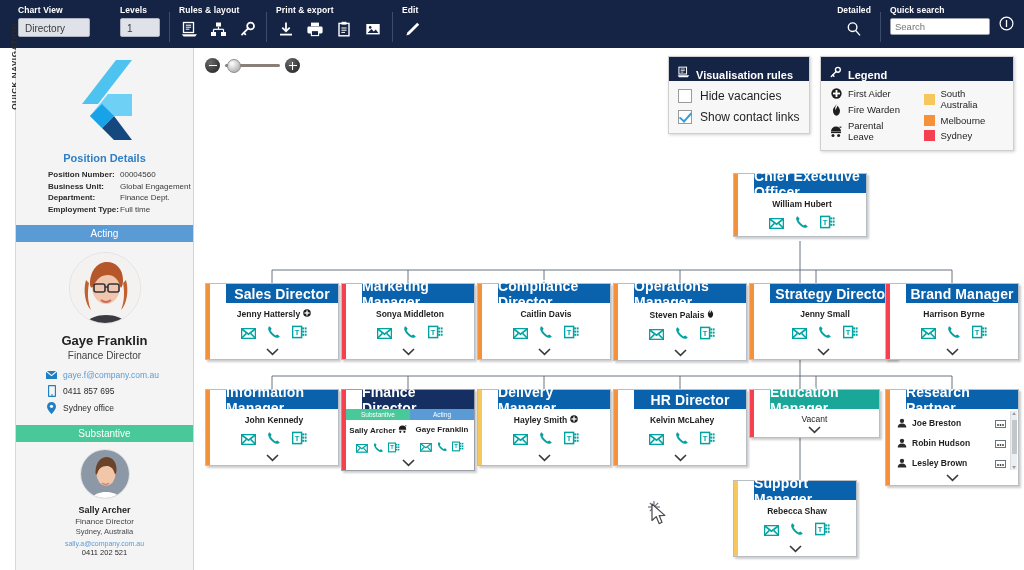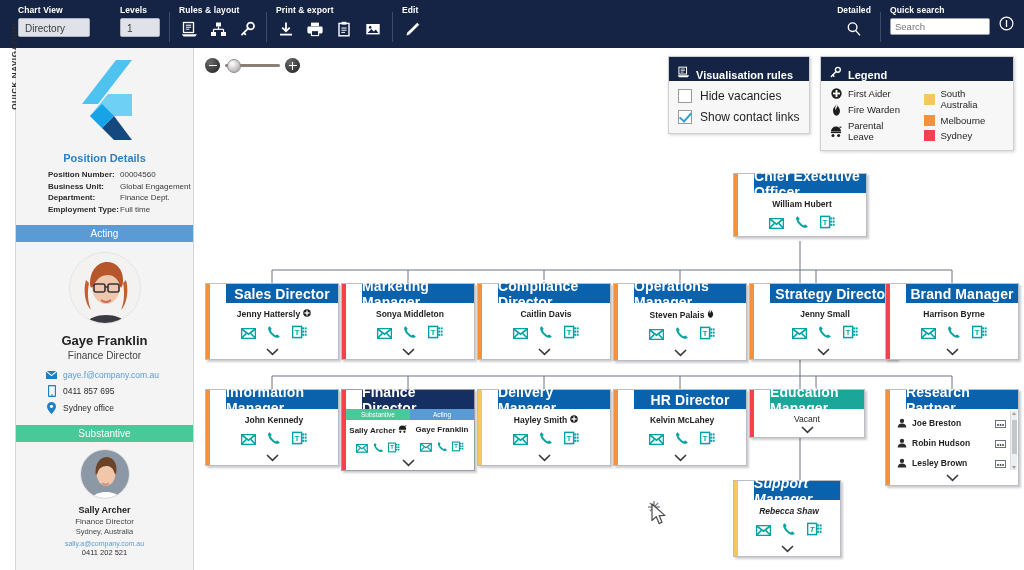--- a/index.html
+++ b/index.html
@@ -996,21 +996,21 @@
                   <rect x="12.8" y="8.8" width="1.8" height="2" fill="#00a3a1"></rect>
                 </svg></span>
             </div>
       </div>
           <div class="expander">
             <svg width="13" height="8" viewBox="0 0 13 8">
               <path d="M1 1 L6.5 6.4 L12 1" fill="none" stroke="#3a3a3a" stroke-width="1.6"></path>
             </svg>
           </div>
         </div>
-        <div class="node" style="left: 554px; top: 341px; width: 116px;">
+        <div class="node" style="left: 554px; top: 341px; width: 131px;">
           <div class="stripe" style="background:#f5414f"></div>
           <div class="node-head" style="background:#1aa79a">Education Manager</div>
           <div class="vacant-txt">Vacant</div>
           <div class="expander">
             <svg width="13" height="8" viewBox="0 0 13 8">
               <path d="M1 1 L6.5 6.4 L12 1" fill="none" stroke="#3a3a3a" stroke-width="1.6"></path>
             </svg>
           </div>
         </div>
         <div class="node" style="left: 690px; top: 341px; width: 134px;">
@@ -1061,21 +1061,21 @@
                   <circle cx="8" cy="5" r="0.9" fill="#3a3a3a"></circle>
                 </svg></span>
         </div>
           </div>
           <div class="expander">
             <svg width="13" height="8" viewBox="0 0 13 8">
               <path d="M1 1 L6.5 6.4 L12 1" fill="none" stroke="#3a3a3a" stroke-width="1.6"></path>
             </svg>
           </div>
         </div>
-        <div class="node" style="left: 538px; top: 432px; width: 108px; font-style: italic;">
+        <div class="node" style="left: 538px; top: 432px; width: 124px;">
           <div class="stripe" style="background:#f5c75d"></div>
           <div class="node-head" style="background:#0a62ac">Support Manager</div>
           <div class="node-body">
         <div class="node-name">Rebecca Shaw</div>
         <div class="node-icons">
               <span><svg width="15" height="11" viewBox="0 0 15 11">
                   <rect x="0.5" y="0.5" width="14" height="10" fill="#fff" stroke="#00a3a1" stroke-width="1.6"></rect>
                   <path d="M0.8 1 L7.5 6.2 L14.2 1" fill="none" stroke="#00a3a1" stroke-width="1.6"></path>
                   <path d="M0.8 10 L5.4 5.4 M14.2 10 L9.6 5.4" stroke="#00a3a1" stroke-width="1.5"></path>
                 </svg></span>

